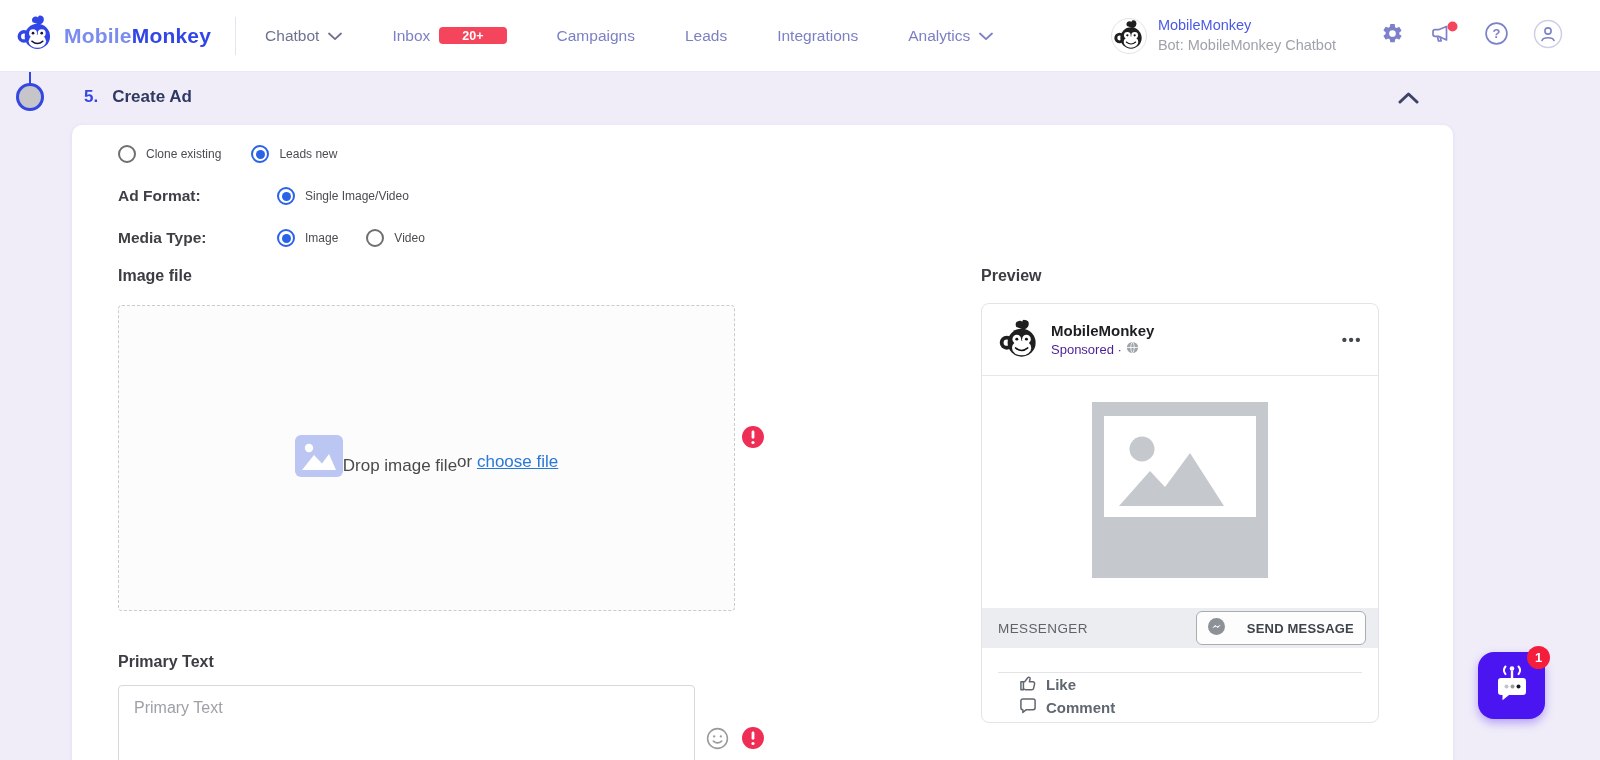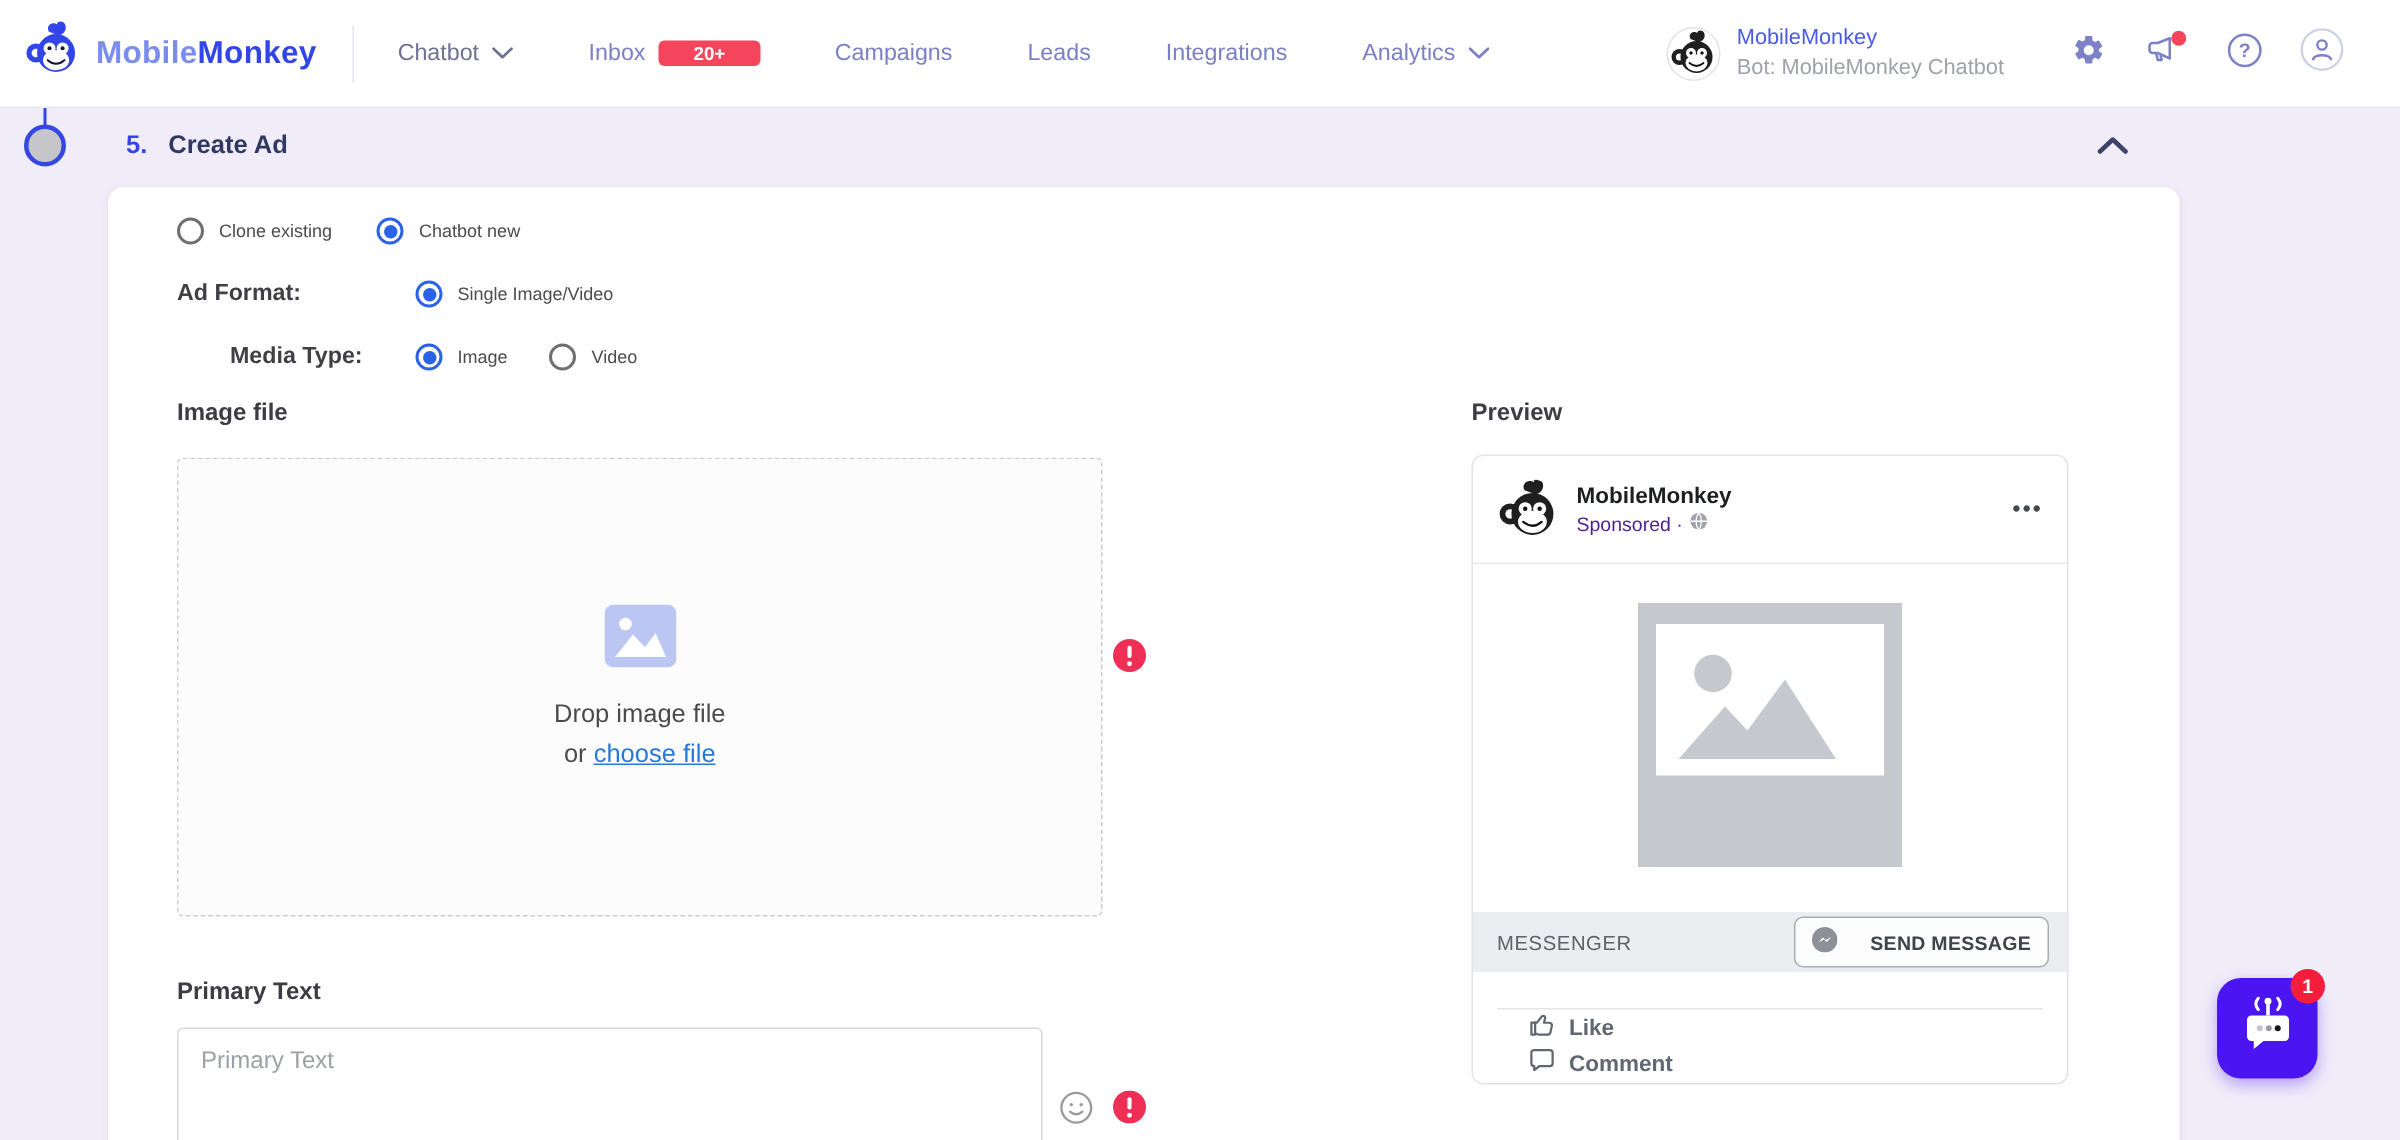--- a/index.html
+++ b/index.html
@@ -41,21 +41,21 @@
 
   .row-flex { position:absolute; display:flex; align-items:center; }
   .radio { width:18px; height:18px; border-radius:50%; border:2px solid #6f6f6f; background:#fff; flex:none; cursor:pointer; position:relative; }
   .radio.checked { border:2.5px solid #2b63e8; }
   .radio.checked::after { content:""; position:absolute; inset:2.5px; background:#2b63e8; border-radius:50%; }
   .radio-label { font-size:12px; color:#4b4b52; margin-left:10px; }
   .fld-label { font-weight:700; font-size:15.5px; color:#3f3f46; }
   .sec-label { position:absolute; font-weight:700; font-size:16px; color:#3c3c43; }
 
   .dropzone { position:absolute; left:46px; top:180px; width:617px; height:306px; border:1.5px dashed #cbcbcf;
-              border-radius:4px; background:#fcfcfd; display:flex; flex-direction:column; align-items:center; justify-content:center; cursor:pointer; }
+              border-radius:4px; background:#fcfcfd; display:flex; flex-direction:row; align-items:center; justify-content:center; cursor:pointer; }
   .drop-text { font-size:17px; color:#4a4a4a; margin-top:16px; }
   .drop-or { font-size:17px; color:#4a4a4a; margin-top:7px; }
   .choose-link { color:#2878d8; text-decoration:underline; cursor:pointer; }
 
   .err-icon { position:absolute; width:22px; height:22px; }
   .textarea-wrap { position:absolute; left:46px; top:560px; width:577px; }
   .pt-input { width:577px; height:130px; border:1px solid #d8d8dc; border-radius:4px; padding:13px 15px;
               font-size:16px; font-family:"Liberation Sans","DejaVu Sans",sans-serif; color:#333; resize:none; outline:none; }
   .pt-input::placeholder { color:#9da0a6; }
 
@@ -203,31 +203,31 @@
             <path d="M2 10l8.5-8 8.5 8" stroke="#3d4468" stroke-width="3" fill="none" stroke-linecap="round" stroke-linejoin="round"></path>
           </svg></span>
     </div>
 
     <div class="card">
 
       <div class="row-flex" style="left:46px; top:20px;">
         <span class="radio"></span>
         <span class="radio-label" style="margin-right:30px;">Clone existing</span>
         <span class="radio checked"></span>
-        <span class="radio-label">Chatbot new</span>
+        <span class="radio-label">Leads new</span>
       </div>
 
       <div class="row-flex" style="left:46px; top:62px;">
         <span class="fld-label" style="width:159px;">Ad Format:</span>
         <span class="radio checked"></span>
         <span class="radio-label">Single Image/Video</span>
       </div>
 
       <div class="row-flex" style="left:46px; top:104px;">
-        <span class="fld-label" style="width:159px;text-align:center;">Media Type:</span>
+        <span class="fld-label" style="width:159px;">Media Type:</span>
         <span class="radio checked"></span>
         <span class="radio-label" style="margin-right:28px;">Image</span>
         <span class="radio"></span>
         <span class="radio-label">Video</span>
       </div>
 
       <div class="sec-label" style="left:46px; top:142px;">Image file</div>
 
       <div class="dropzone">
         <span>

